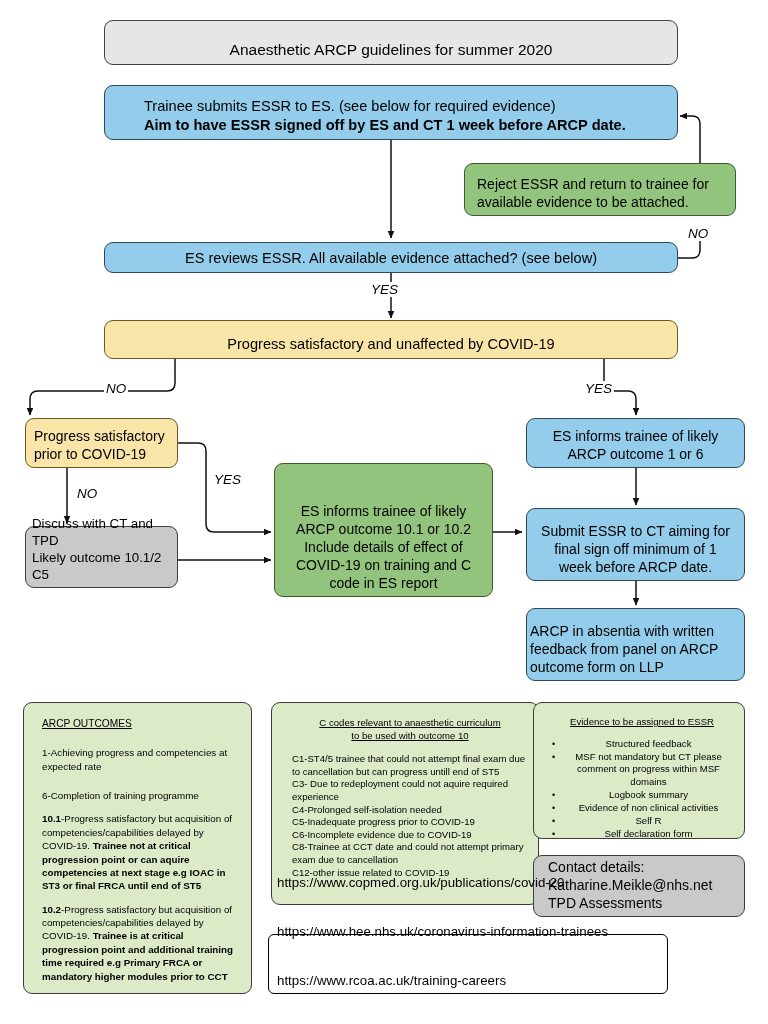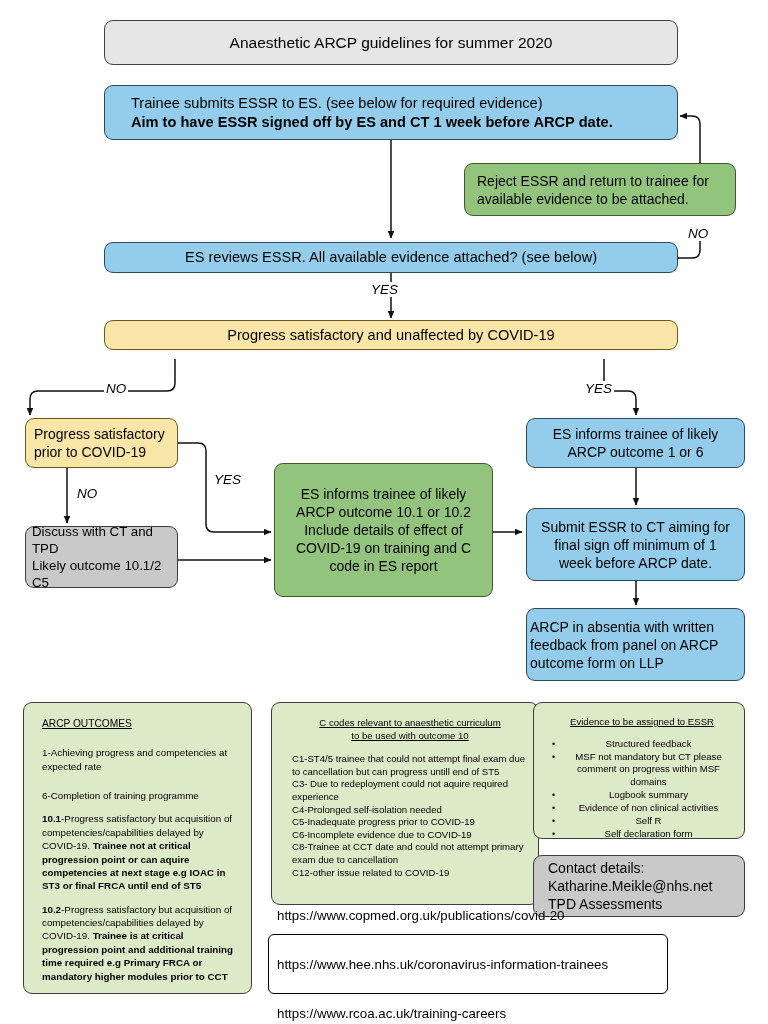--- a/index.html
+++ b/index.html
@@ -14,21 +14,21 @@
   #canvas{position:absolute;inset:0;}
   svg.wires{position:absolute;left:0;top:0;width:768px;height:1024px;pointer-events:none;}
 
   .node{
     position:absolute;
     box-sizing:border-box;
     border:1.5px solid #3d3d3d;
     border-radius:9px;
     display:flex;
     flex-direction:column;
-    justify-content:center;
+    justify-content:flex-end;
     padding:4px 10px;
   }
   .node.grey{background:#e6e6e6;border-color:#404040;}
   .node.blue{background:#93cdeb;border-color:#2f4858;}
   .node.green{background:#93c47d;border-color:#3c5a2b;}
   .node.yellow{background:#fae5a8;border-color:#6b5a20;}
   .node.greenlight{background:#dceac8;border-color:#3d3d3d;}
   .node.plain{background:#ffffff;border-color:#000;border-width:1.4px;}
   .node.greybox{background:#c9c9c9;border-color:#3d3d3d;}
 
@@ -105,35 +105,35 @@
   <div class="edgelabel" style="left:369px;top:282px;">YES</div>
   <div class="edgelabel" style="left:104px;top:381px;">NO</div>
   <div class="edgelabel" style="left:583px;top:381px;">YES</div>
   <div class="edgelabel" style="left:75px;top:486px;">NO</div>
   <div class="edgelabel" style="left:212px;top:472px;">YES</div>
 
   <div class="node grey ctr" style="left:104px;top:20px;width:574px;height:45px;">
     <div class="t16">Anaesthetic ARCP guidelines for summer 2020</div>
   </div>
 
-  <div class="node blue lft" style="left:104px;top:85px;width:574px;height:55px;padding-left:26px;">
+  <div class="node blue lft" style="left:104px;top:85px;width:574px;height:55px;padding-left:39px;">
     <div class="t15">Trainee submits ESSR to ES. (see below for required evidence)</div>
     <div class="t15 b">Aim to have ESSR signed off by ES and CT 1 week before ARCP date.</div>
   </div>
 
   <div class="node blue ctr" style="left:104px;top:242px;width:574px;height:31px;">
     <div class="t15">ES reviews ESSR. All available evidence attached? (see below)</div>
   </div>
 
   <div class="node green lft" style="left:464px;top:163px;width:272px;height:53px;padding-left:12px;">
     <div class="t14">Reject ESSR and return to trainee for</div>
     <div class="t14">available evidence to be attached.</div>
   </div>
 
-  <div class="node yellow ctr" style="left:104px;top:320px;width:574px;height:30px;">
+  <div class="node yellow ctr" style="left:104px;top:320px;width:574px;height:39px;">
     <div class="t15">Progress satisfactory and unaffected by COVID-19</div>
   </div>
 
   <div class="node yellow lft" style="left:25px;top:418px;width:153px;height:50px;padding-left:8px;">
     <div class="t14">Progress satisfactory</div>
     <div class="t14">prior to COVID-19</div>
   </div>
 
   <div class="node greybox lft" style="left:25px;top:526px;width:153px;height:62px;padding-left:6px;">
     <div class="t13">Discuss with CT and TPD</div>

